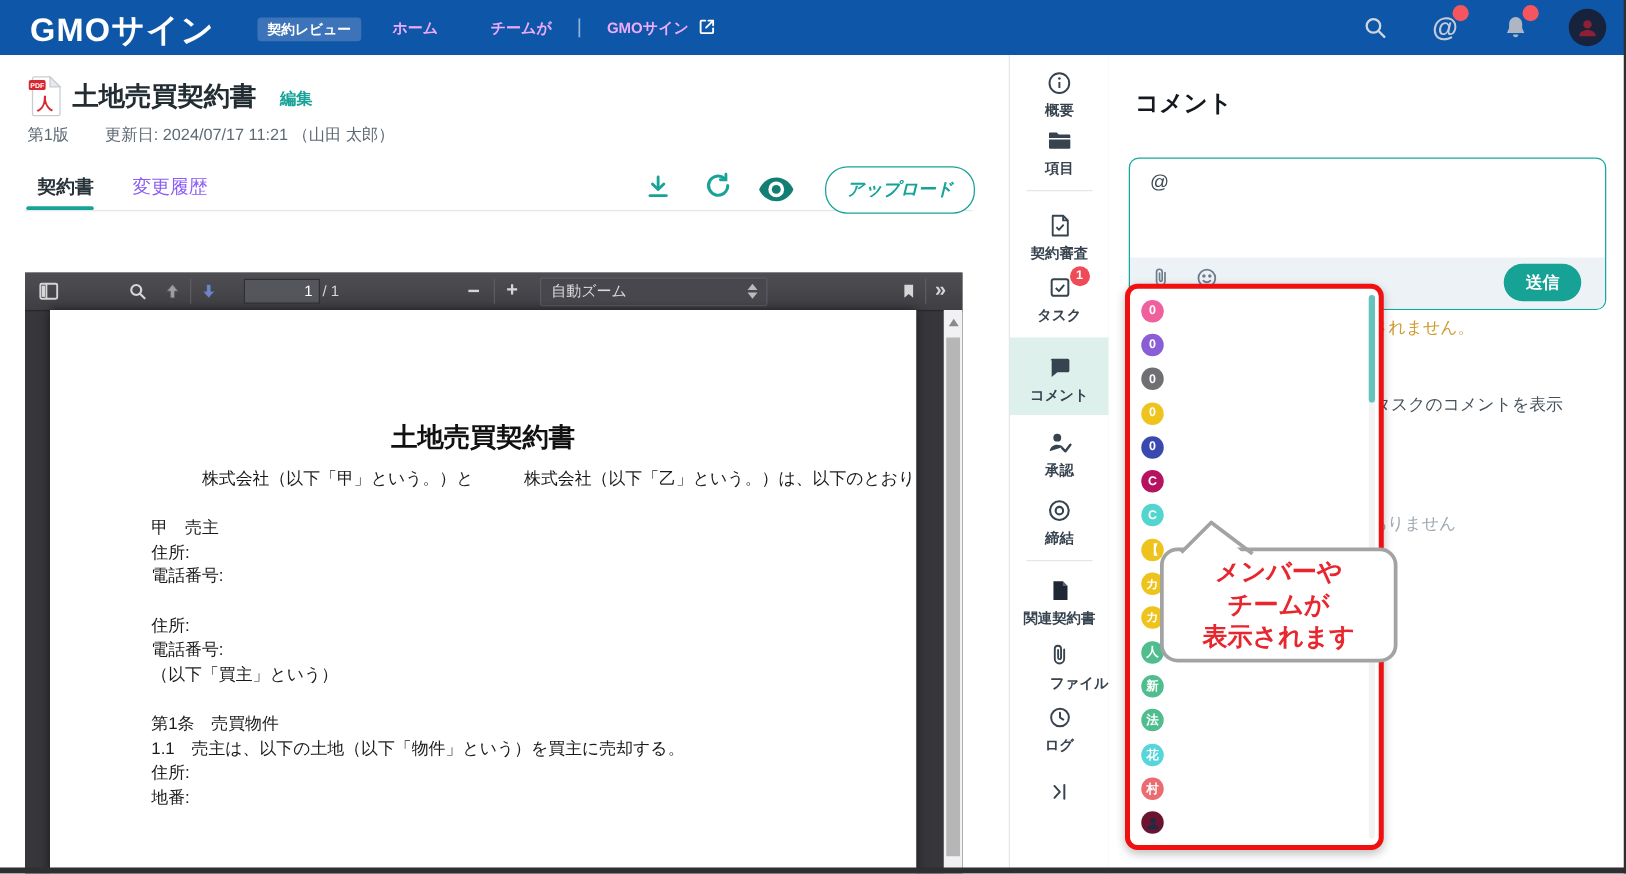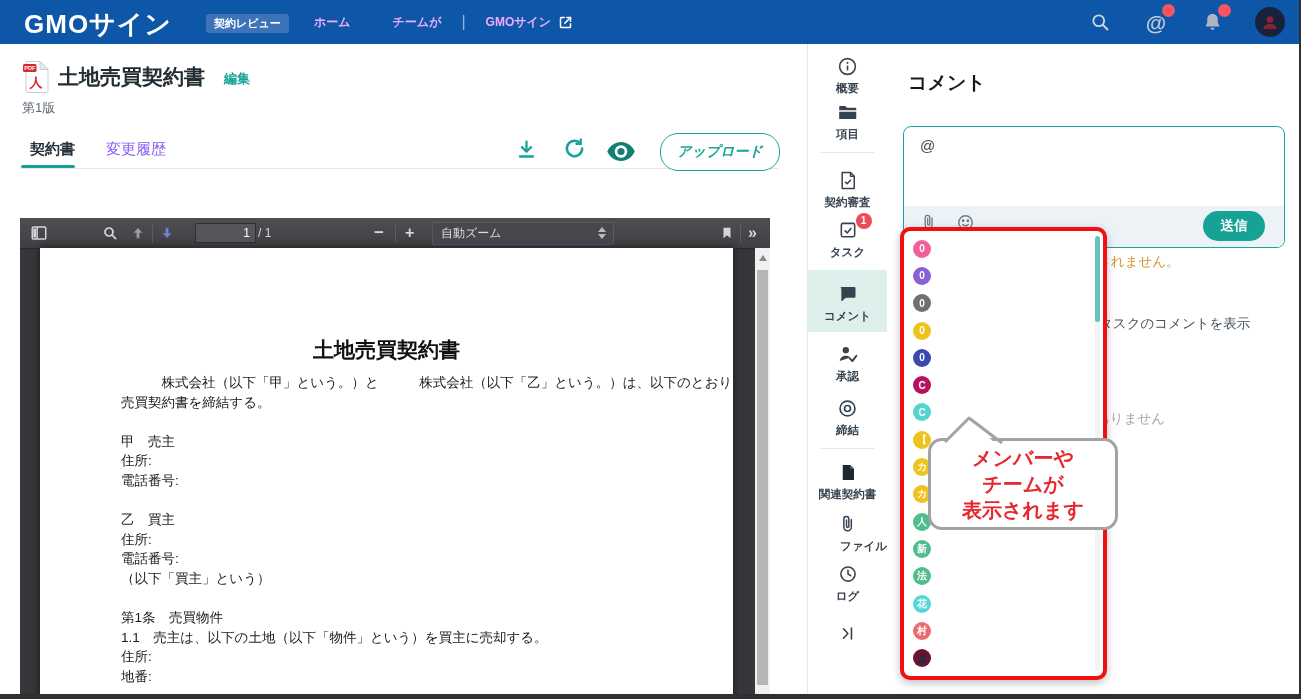--- a/index.html
+++ b/index.html
@@ -152,20 +152,21 @@
         <path d="M5 1.5h13l8 8V31a1.5 1.5 0 0 1-1.5 1.5h-19A1.5 1.5 0 0 1 4 31V3A1.5 1.5 0 0 1 5.5 1.5z" fill="#fff" stroke="#c9cdd2"></path>
         <path d="M18 1.5l8 8h-8z" fill="#e6e9ee" stroke="#c9cdd2"></path>
         <rect x="1" y="4" width="13.5" height="8" rx="1.5" fill="#d7282f"></rect>
         <text x="7.8" y="10.2" font-size="5.6" fill="#fff" text-anchor="middle" font-weight="bold" font-family="Liberation Sans, sans-serif">PDF</text>
         <text x="14" y="27" font-size="13" fill="#d7282f" text-anchor="middle" font-weight="bold" font-family="Liberation Sans, sans-serif">人</text>
       </svg>
   </div>
   <div class="doc-title">土地売買契約書</div>
   <div class="edit-link">編集</div>
   <div class="doc-ver">第1版</div>
+  <div class="doc-upd">更新日: 2024/07/17 11:21 （山田 太郎）</div>
 
   <div class="tab on">契約書</div>
   <div class="tab off">変更履歴</div>
   <div class="tab-under"></div>
   <div class="tab-border"></div>
 
   <div class="act-ic" style="left:516px;top:139px;">
     <svg width="21" height="21" viewBox="0 0 24 24" fill="none" stroke="#17a398" stroke-width="2.6" stroke-linecap="round" stroke-linejoin="round">
         <path d="M12 3v10.5"></path>
         <path d="M6.8 9.3l5.2 5.2 5.2-5.2"></path>
@@ -232,27 +233,25 @@
       </div>
       <div class="vsep" style="left:720px;"></div>
       <div class="vt" style="left:728px;font-size:16px;font-weight:700;letter-spacing:-1px;">»</div>
     </div>
 
     <div class="page">
       <div class="p-title">土地売買契約書</div>
       <div class="p-lines">
 
       <div class="pl">　　　株式会社（以下「甲」という。）と　　　株式会社（以下「乙」という。）は、以下のとおり</div>
-          <div class="pl">売買契約書を締結する。</div>
           <div class="pl"></div>
           <div class="pl">甲　売主</div>
           <div class="pl">住所:</div>
           <div class="pl">電話番号:</div>
           <div class="pl"></div>
-          <div class="pl">乙　買主</div>
           <div class="pl">住所:</div>
           <div class="pl">電話番号:</div>
           <div class="pl">（以下「買主」という）</div>
           <div class="pl"></div>
           <div class="pl">第1条　売買物件</div>
           <div class="pl">1.1　売主は、以下の土地（以下「物件」という）を買主に売却する。</div>
           <div class="pl">住所:</div>
           <div class="pl">地番:</div>
         </div>
     </div>

